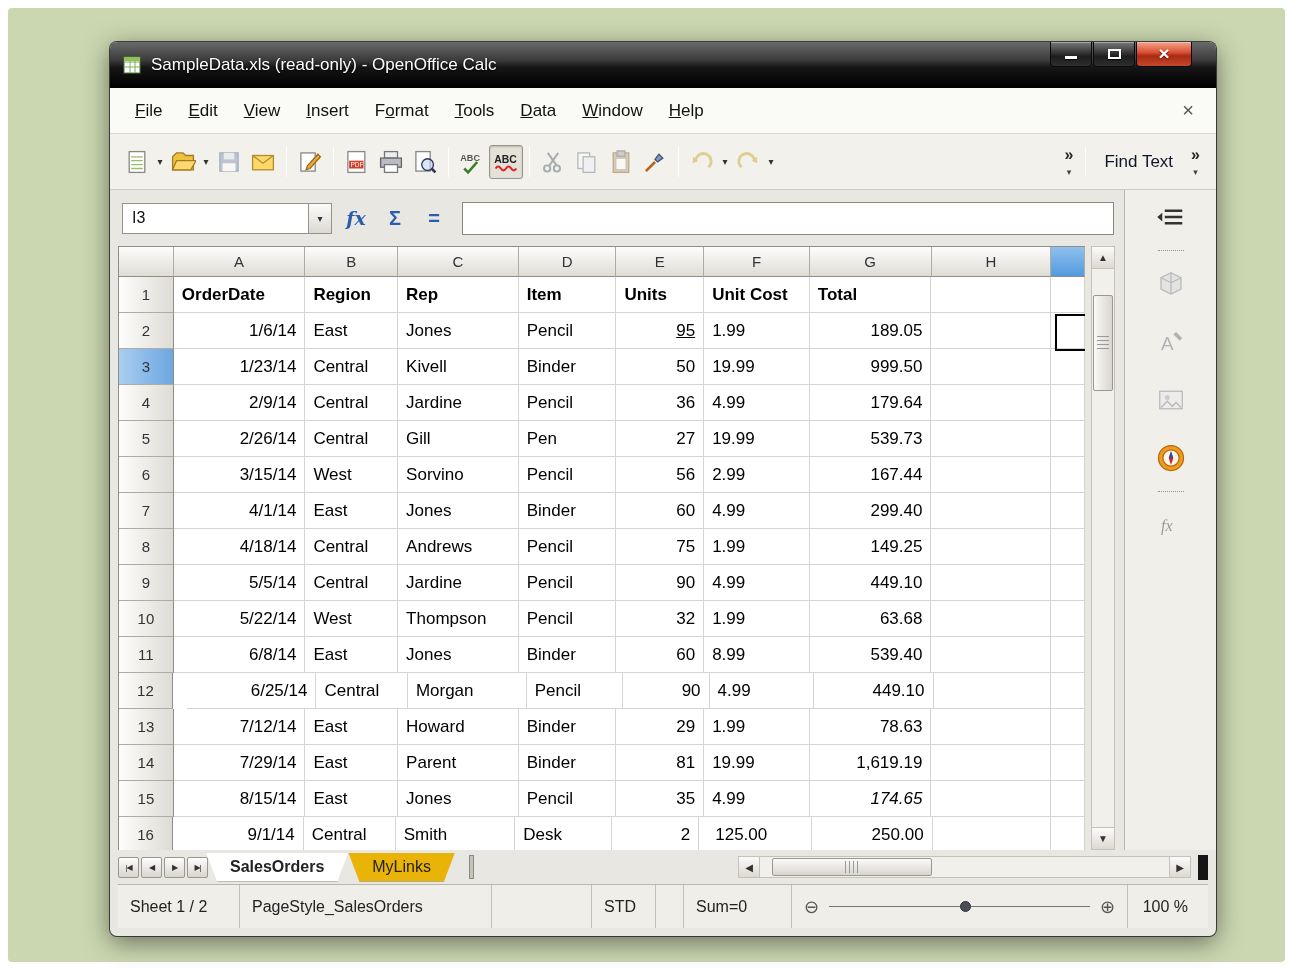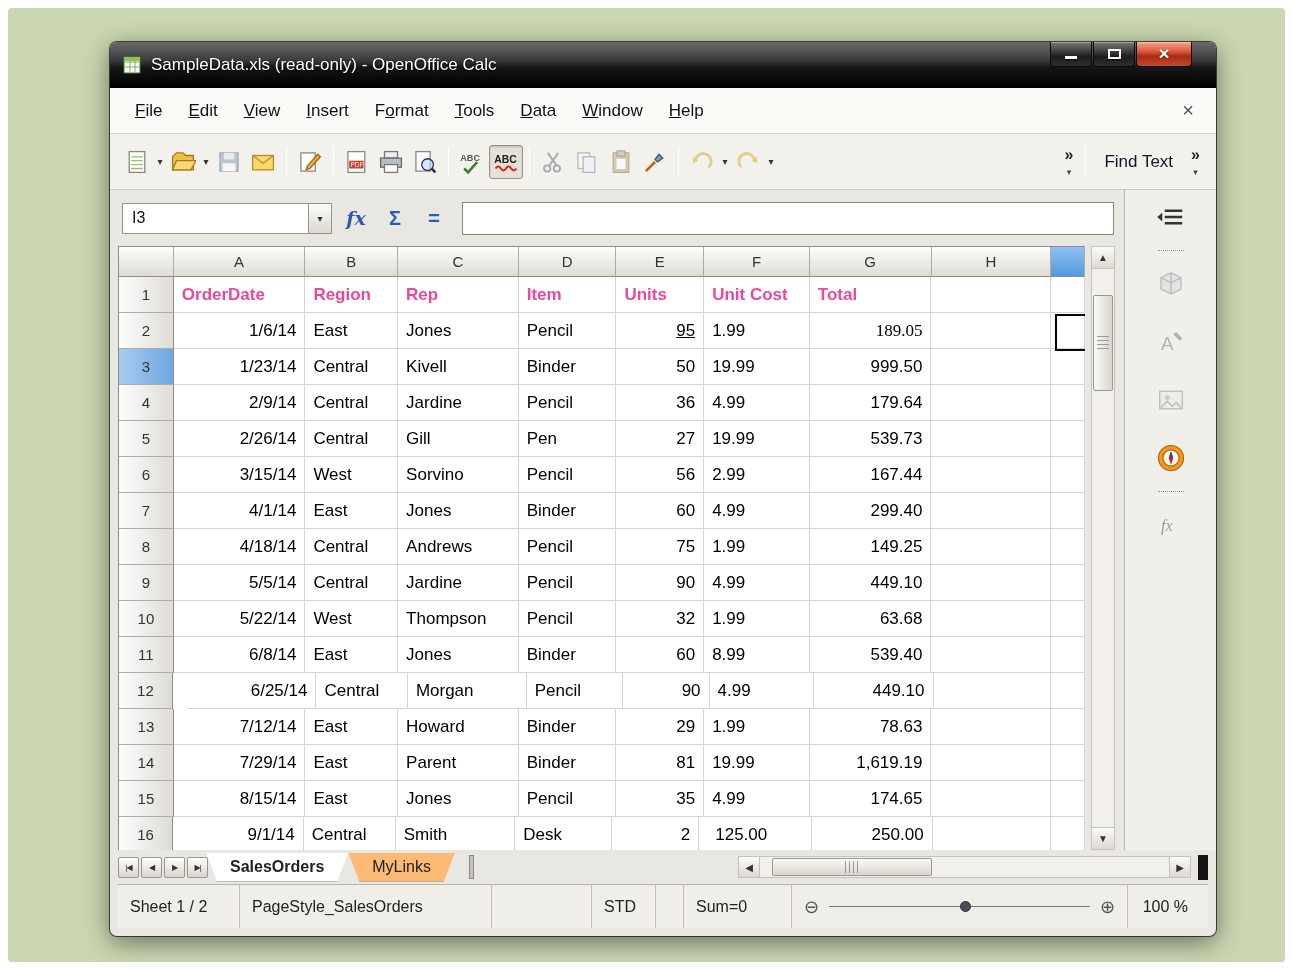--- a/index.html
+++ b/index.html
@@ -66,21 +66,21 @@
   .grow.hdr-row { height:30px; }
   .colhdr { height:30px; display:flex; align-items:center; justify-content:center; font-size:15px; color:#333;
     background:linear-gradient(#fdfdfc,#dedcd5); border-right:1px solid #aeaca4; border-bottom:1px solid #8f8d86; }
   .colhdr.selhdr { background:linear-gradient(#8fc0ef,#539ade); }
   .rowhdr { display:flex; align-items:center; justify-content:center; font-size:15px; color:#333;
     background:linear-gradient(90deg,#fdfdfc,#dedcd5); border-right:1px solid #8f8d86; border-bottom:1px solid #aeaca4; }
   .rowhdr.selhdr2 { background:linear-gradient(90deg,#a9cdf0,#6da7e2); }
   .cell { display:flex; align-items:center; padding:0 8px; font-size:17px; color:#000; background:#fff;
     border-right:1px solid #d6d4ce; border-bottom:1px solid #d6d4ce; overflow:hidden; white-space:nowrap; }
   .cell.al-r { justify-content:flex-end; }
-  .cell.fieldhdr { color:#ec4899; font-weight:bold; }
+  .cell.fieldhdr { color:#000000; font-weight:bold; }
   .cell-cursor { position:absolute; left:936px; top:67px; width:34px; height:37px; border:2px solid #000; pointer-events:none; }
 
   .vscroll { width:24px; margin-left:6px; display:flex; flex-direction:column; background:#f2f0ea; border:1px solid #c5c2ba; }
   .vs-btn { height:22px; display:flex; align-items:center; justify-content:center; font-size:10px; color:#333; background:linear-gradient(#fbfbfa,#ddd9d1); border-bottom:1px solid #c5c2ba; }
   .vs-btn:last-child { border-bottom:none; border-top:1px solid #c5c2ba; }
   .vs-track { flex:1; position:relative; }
   .vs-thumb { position:absolute; left:1px; right:1px; top:26px; height:96px; background:linear-gradient(90deg,#fafaf8,#d8d5cd); border:1px solid #9a978f; border-radius:2px; display:flex; align-items:center; justify-content:center; }
   .grip-h { width:12px; height:14px; background:repeating-linear-gradient(#999 0 1px, transparent 1px 4px); }
 
   .sidebar { width:92px; border-left:1px solid #b9b6ae; background:#f1efe9; display:flex; flex-direction:column; align-items:center; padding-top:10px; gap:24px; }
@@ -88,21 +88,21 @@
   .sb-btn svg { width:30px; height:30px; }
   .sb-div { width:26px; border-top:1px dotted #98958d; margin:-8px 0; }
 
   
   .tabrow { position:absolute; left:8px; right:8px; top:808px; height:34px; display:flex; align-items:center; background:#e9e7e1; }
   .nav-btns { display:flex; gap:2px; margin-right:6px; }
   .nav-btn { width:21px; height:21px; display:flex; align-items:center; justify-content:center; font-size:8px; letter-spacing:-1px; color:#333;
     background:linear-gradient(#fefefe,#d8d5cd); border:1px solid #9a978f; border-radius:2px; }
   .tabs { display:flex; align-items:flex-start; height:29px;gap:8px; }
   .tab { height:29px; padding:0 24px; display:flex; align-items:center; font-size:16px; color:#222;
-    background:#fdba74; clip-path:polygon(0 0, 100% 0, calc(100% - 11px) 100%, 11px 100%); margin-left:-8px; border-bottom:1px solid #8a887f; }
+    background:#eab308; clip-path:polygon(0 0, 100% 0, calc(100% - 11px) 100%, 11px 100%); margin-left:-8px; border-bottom:1px solid #8a887f; }
   .tab.active { background:#fff; font-weight:bold; z-index:2; position:relative; }
   .tab-split { width:5px; height:24px; background:#c6c3bb; border:1px solid #8a887f; margin:0 6px 0 14px; }
   .hscroll { margin-left:auto; width:470px; display:flex; align-items:center; }
   .hs-btn { width:22px; height:22px; display:flex; align-items:center; justify-content:center; font-size:10px; color:#333;
     background:linear-gradient(#fbfbfa,#ddd9d1); border:1px solid #c5c2ba; }
   .hs-track { flex:1; height:22px; position:relative; background:#f2f0ea; border-top:1px solid #c5c2ba; border-bottom:1px solid #c5c2ba; }
   .hs-thumb { position:absolute; top:1px; bottom:1px; left:12px; width:160px; background:linear-gradient(#fafaf8,#d8d5cd); border:1px solid #9a978f; border-radius:2px; display:flex; align-items:center; justify-content:center; }
   .grip-v { width:14px; height:12px; background:repeating-linear-gradient(90deg,#999 0 1px, transparent 1px 4px); }
   .hs-handle { width:10px; height:25px; background:#151515; margin-left:7px; }
 
@@ -365,21 +365,21 @@
                 <div class="cell" style="width: 34px;"></div>
               </div>
               <div class="grow">
                 <div class="rowhdr" style="width: 55px;">2</div>
                 <div class="cell al-r" style="width: 132px;">1/6/14</div>
                 <div class="cell al-l" style="width: 93px;">East</div>
                 <div class="cell al-l" style="width: 121px;">Jones</div>
                 <div class="cell al-l" style="width: 98px;">Pencil</div>
                 <div class="cell al-r" style="width: 88px; text-decoration: underline;">95</div>
                 <div class="cell al-l" style="width: 106px;">1.99</div>
-                <div class="cell al-r" style="width: 122px; font-family: Liberation Serif, serif;">189.05</div>
+                <div class="cell al-r" style="width: 122px;">189.05</div>
                 <div class="cell al-l" style="width: 120px;"></div>
                 <div class="cell" style="width: 34px;"></div>
               </div>
               <div class="grow">
                 <div class="rowhdr selhdr2" style="width: 55px;">3</div>
                 <div class="cell al-r" style="width: 132px;">1/23/14</div>
                 <div class="cell al-l" style="width: 93px;">Central</div>
                 <div class="cell al-l" style="width: 121px;">Kivell</div>
                 <div class="cell al-l" style="width: 98px;">Binder</div>
                 <div class="cell al-r" style="width: 88px;">50</div>
@@ -521,21 +521,21 @@
                 <div class="cell" style="width: 34px;"></div>
               </div>
               <div class="grow">
                 <div class="rowhdr" style="width: 55px;">15</div>
                 <div class="cell al-r" style="width: 132px;">8/15/14</div>
                 <div class="cell al-l" style="width: 93px;">East</div>
                 <div class="cell al-l" style="width: 121px;">Jones</div>
                 <div class="cell al-l" style="width: 98px;">Pencil</div>
                 <div class="cell al-r" style="width: 88px;">35</div>
                 <div class="cell al-l" style="width: 106px;">4.99</div>
-                <div class="cell al-r" style="width: 122px;">174.65</div>
+                <div class="cell al-r" style="width: 122px; font-style: italic;">174.65</div>
                 <div class="cell al-l" style="width: 120px;"></div>
                 <div class="cell" style="width: 34px;"></div>
               </div>
               <div class="grow">
                 <div class="rowhdr" style="width: 55px;">16</div>
                 <div class="cell al-r" style="width: 132px;">9/1/14</div>
                 <div class="cell al-l" style="width: 93px;">Central</div>
                 <div class="cell al-l" style="width: 121px;">Smith</div>
                 <div class="cell al-l" style="width: 98px;">Desk</div>
                 <div class="cell al-r" style="width: 88px;">2</div>

